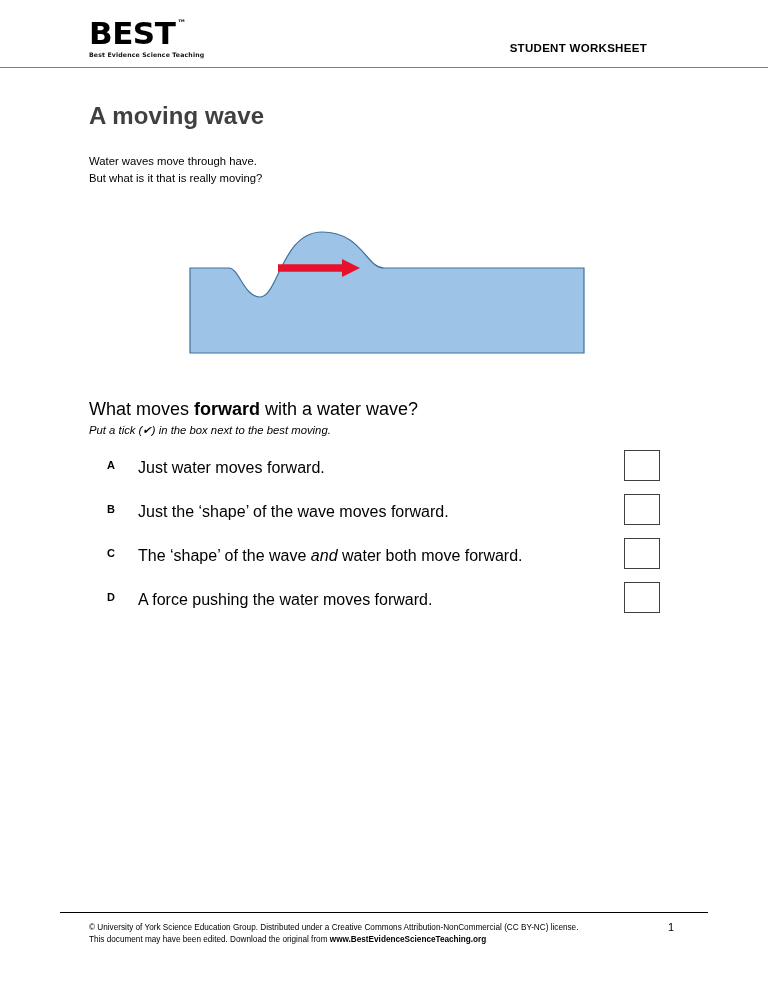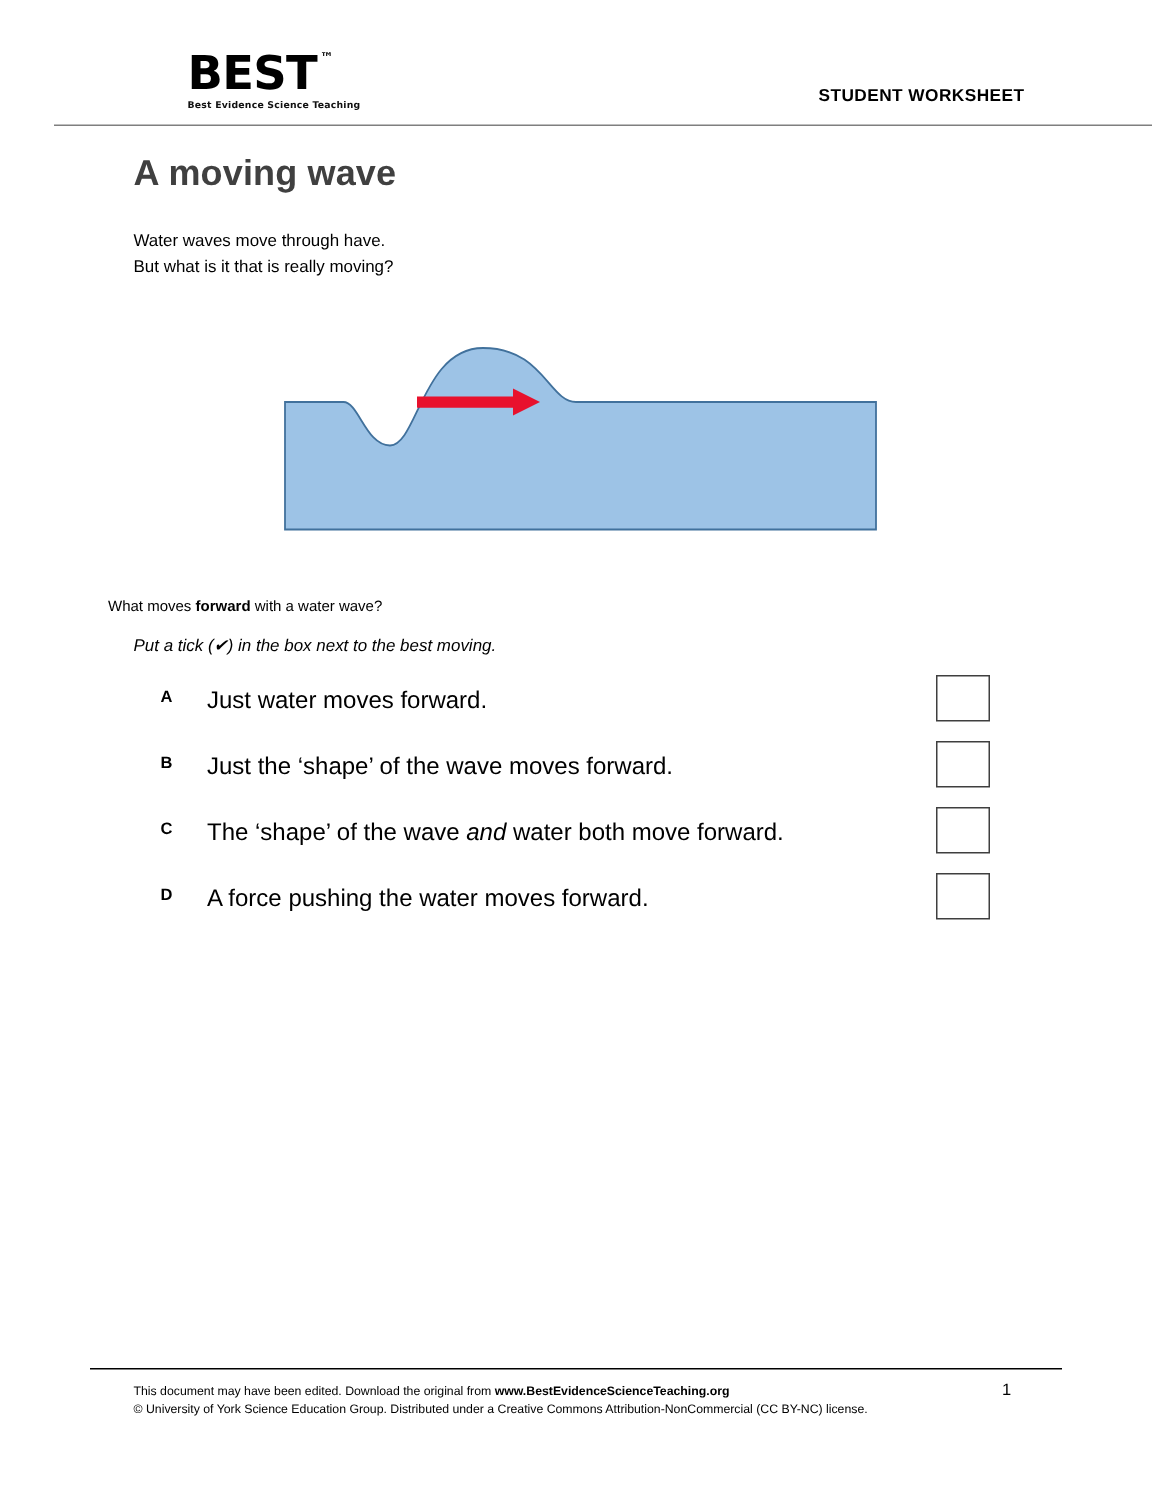--- a/index.html
+++ b/index.html
@@ -14,24 +14,23 @@
     position: relative;
     font-family: "Liberation Sans", sans-serif;
     color: #000000;
     overflow: hidden;
   }
 
   
   .header {
     position: absolute;
     left: 0;
-    top: 16px;
+    top: 0;
     width: 732px;
     height: 69px;
-    margin-left: 36px;
   }
   .logo-block {
     position: absolute;
     left: 89px;
     top: 18px;
     width: 170px;
   }
   .logo-word {
     font-family: "DejaVu Sans", sans-serif;
     font-weight: bold;
@@ -104,23 +103,23 @@
     left: 182px;
     top: 218px;
     width: 410px;
     height: 145px;
   }
   .figure svg { display: block; }
 
   
   .question {
     position: absolute;
-    left: 72px;
+    left: 89px;
     top: 399px;
-    font-size: 10px;
+    font-size: 18px;
     color: #000000;
     white-space: nowrap;
     text-align: center;
   }
   .question b { font-weight: bold; }
   .instruction {
     position: absolute;
     left: 89px;
     top: 424px;
     font-size: 11.3px;
@@ -259,16 +258,16 @@
   <div class="option-row">
     <span class="option-letter">D</span>
     <span class="option-text">A force pushing the water moves forward.</span>
     <span class="option-box"></span>
   </div>
 
 </div>
 
 <div class="footer-rule"></div>
 <div class="footer">
+  <div>© University of York Science Education Group. Distributed under a Creative Commons Attribution-NonCommercial (CC BY-NC) license.</div>
   <div><span>This document may have been edited. Download the original from </span><b>www.BestEvidenceScienceTeaching.org</b></div>
-  <div>© University of York Science Education Group. Distributed under a Creative Commons Attribution-NonCommercial (CC BY-NC) license.</div>
 </div>
 <div class="page-number">1</div>
 
 </body></html>

